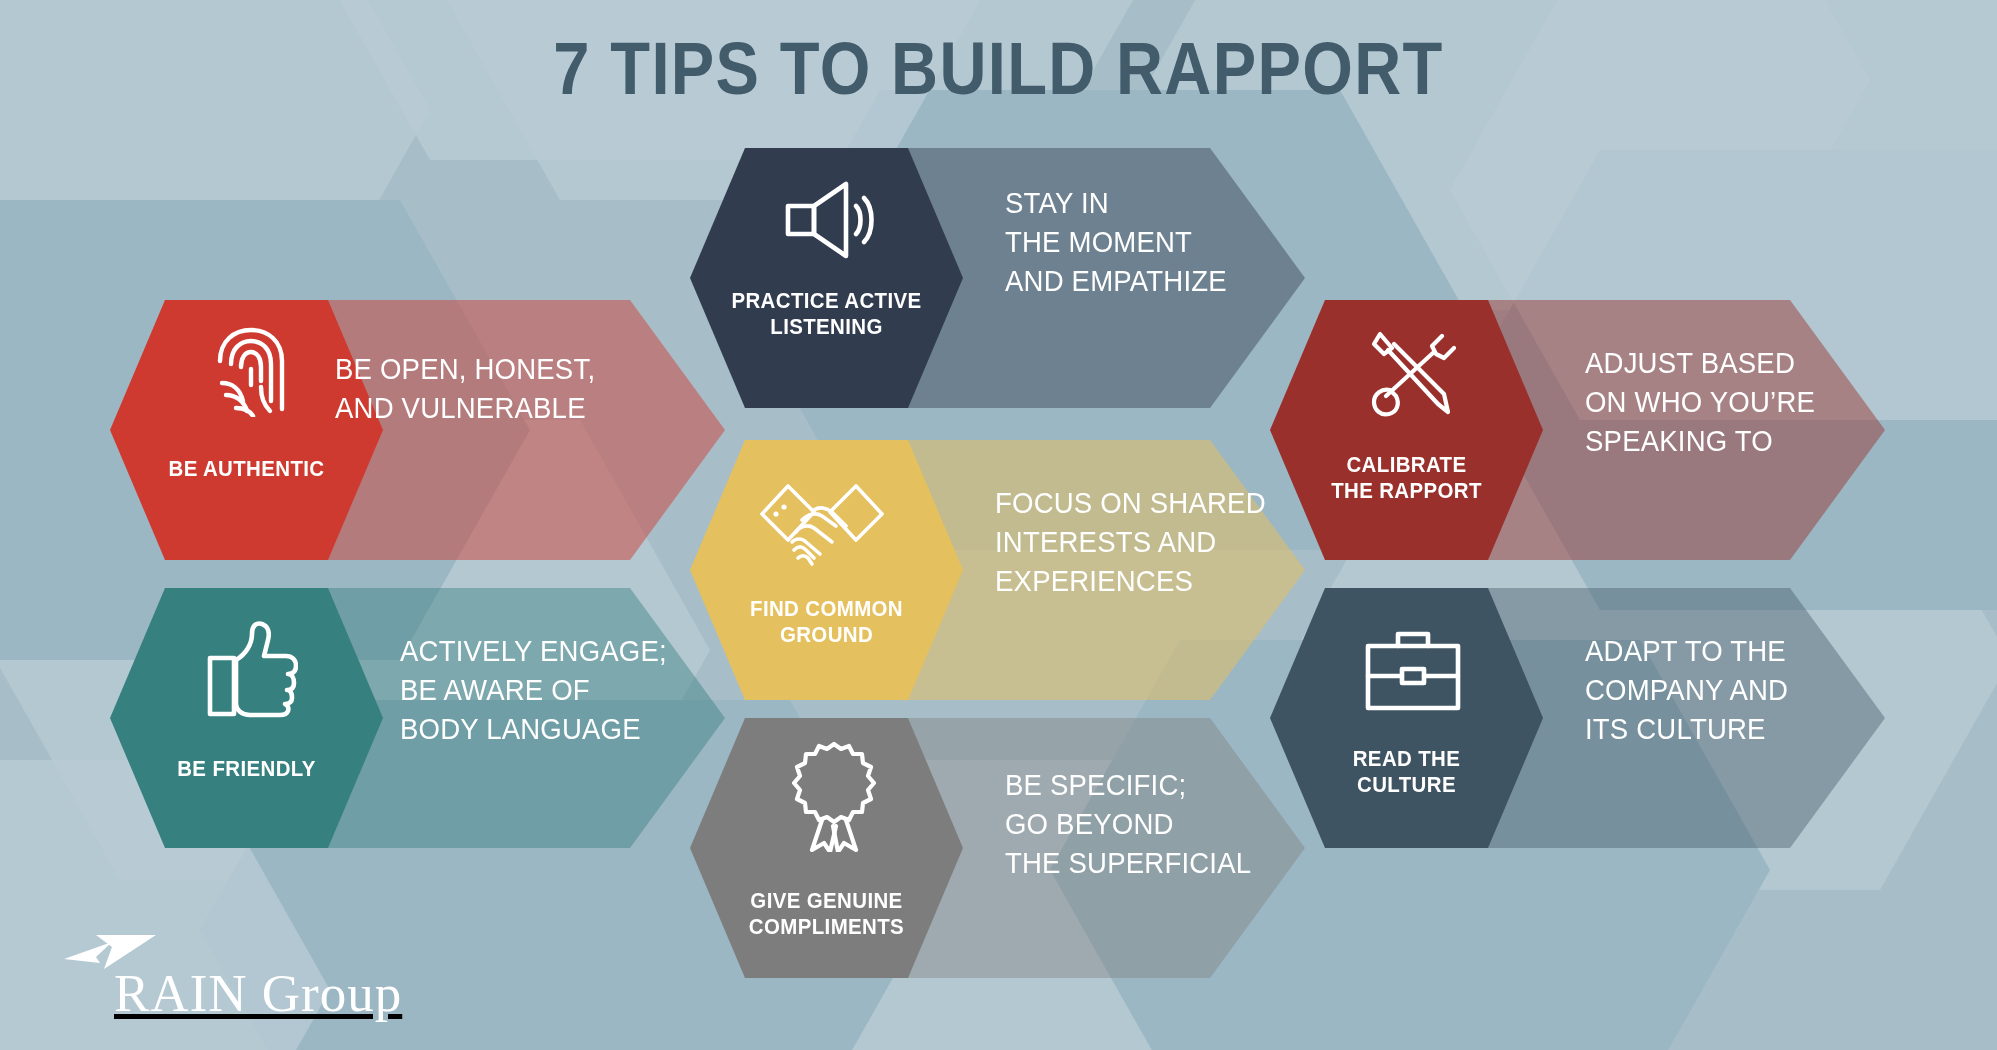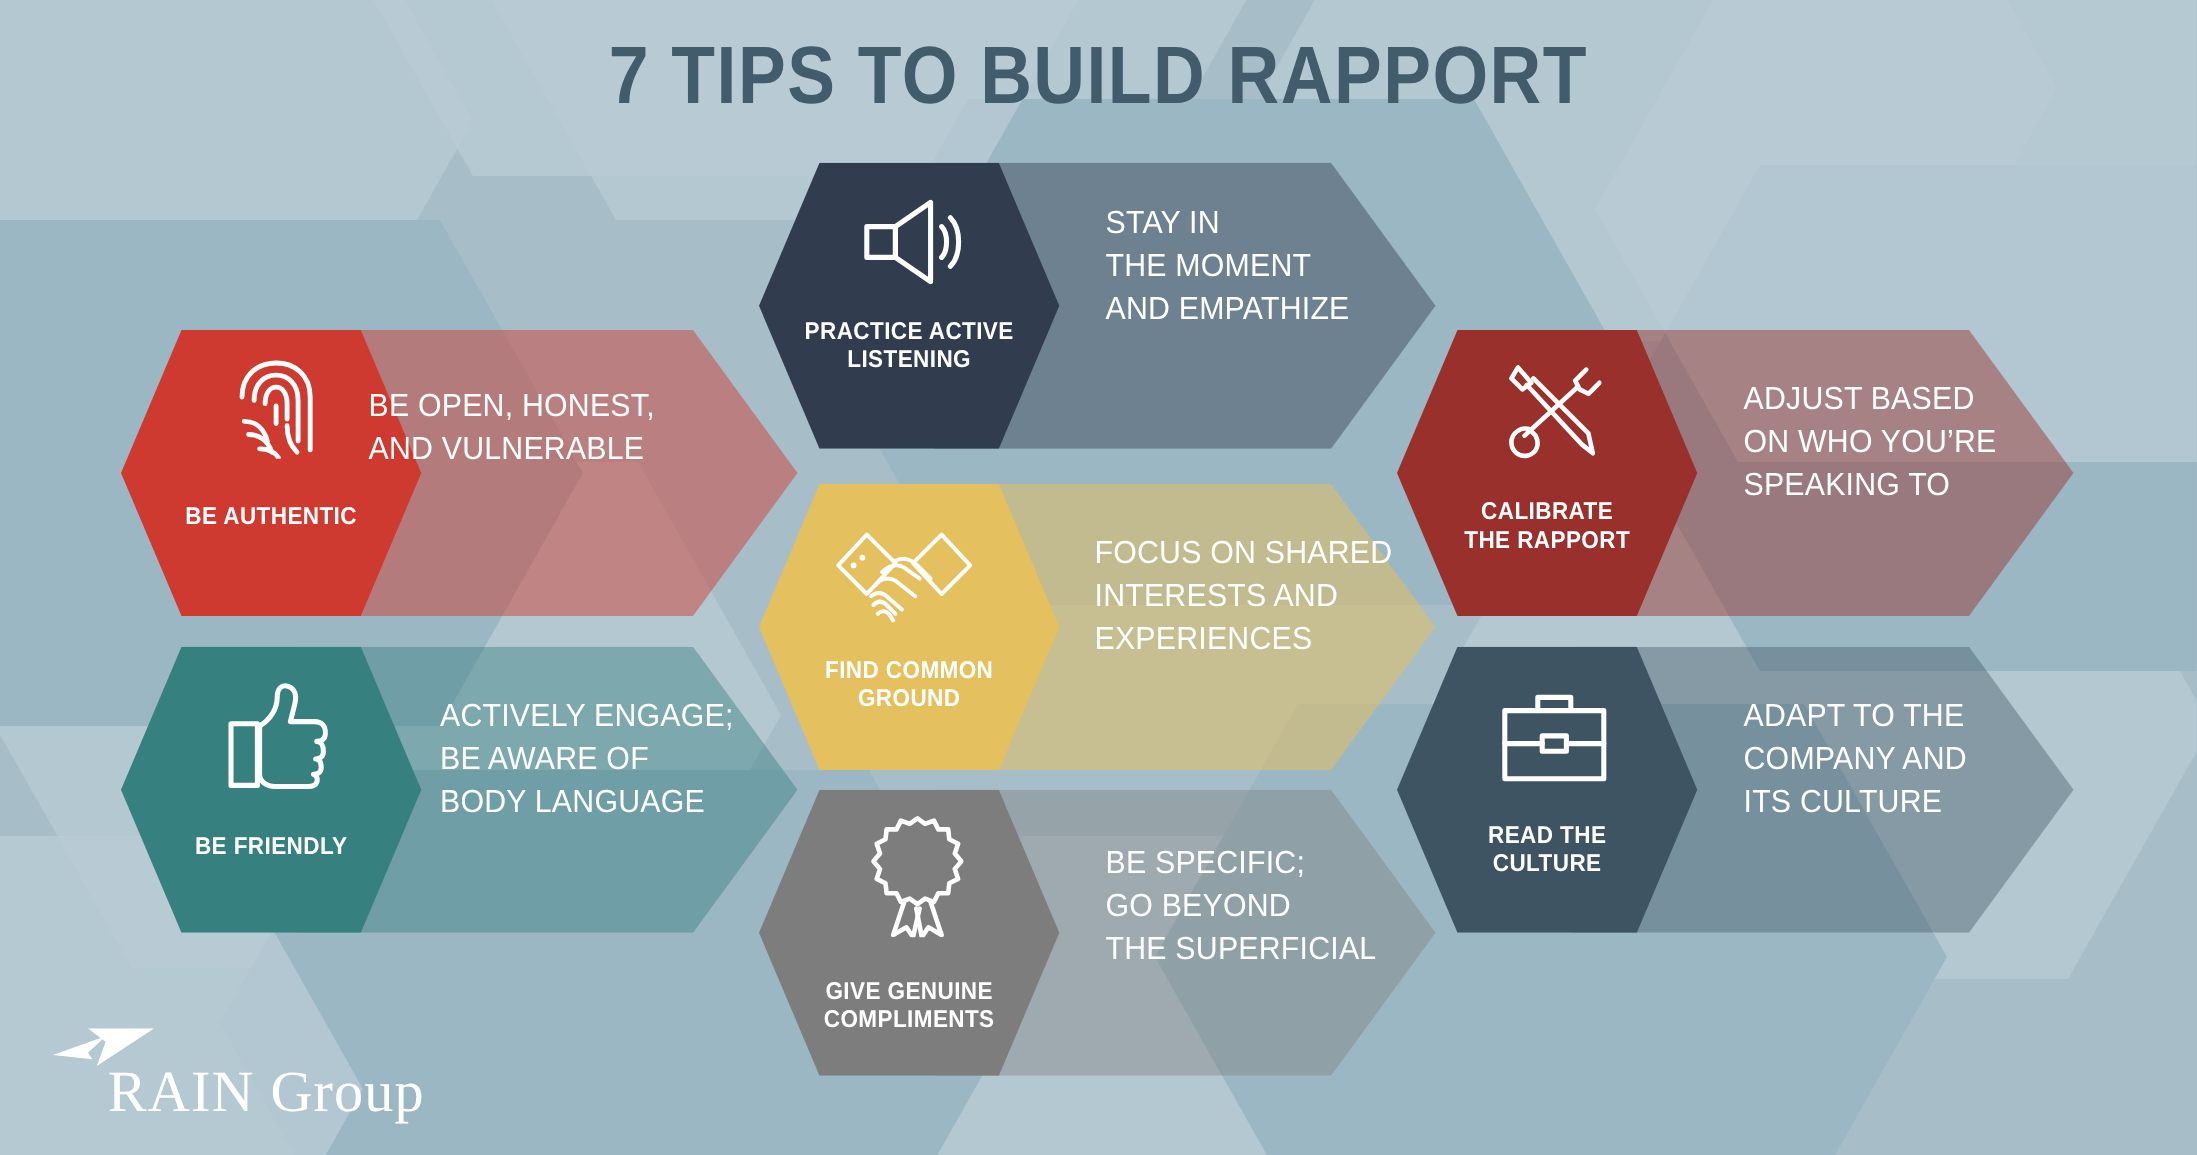--- a/index.html
+++ b/index.html
@@ -54,21 +54,21 @@
     letter-spacing:0.2px;
     z-index:3;
     transform:scaleX(0.95);
     transform-origin:left top;
     white-space:pre-line;
   }
   .icon { position:absolute; z-index:3; }
   .icon svg { display:block; }
 
   
-  .logo { position:absolute; left:44px; bottom:30px; z-index:8; }
+  .logo { position:absolute; left:60px; bottom:30px; z-index:8;text-decoration:underline; }
   .logo-mark { position:relative; height:42px; width:160px; }
   .logo-text {
     font-family:"Liberation Serif","DejaVu Serif",serif;
     color:#ffffff;
     font-size:53px;
     letter-spacing:1px;
     line-height:1;
     margin-top:-4px;
     margin-left:54px;
   }

